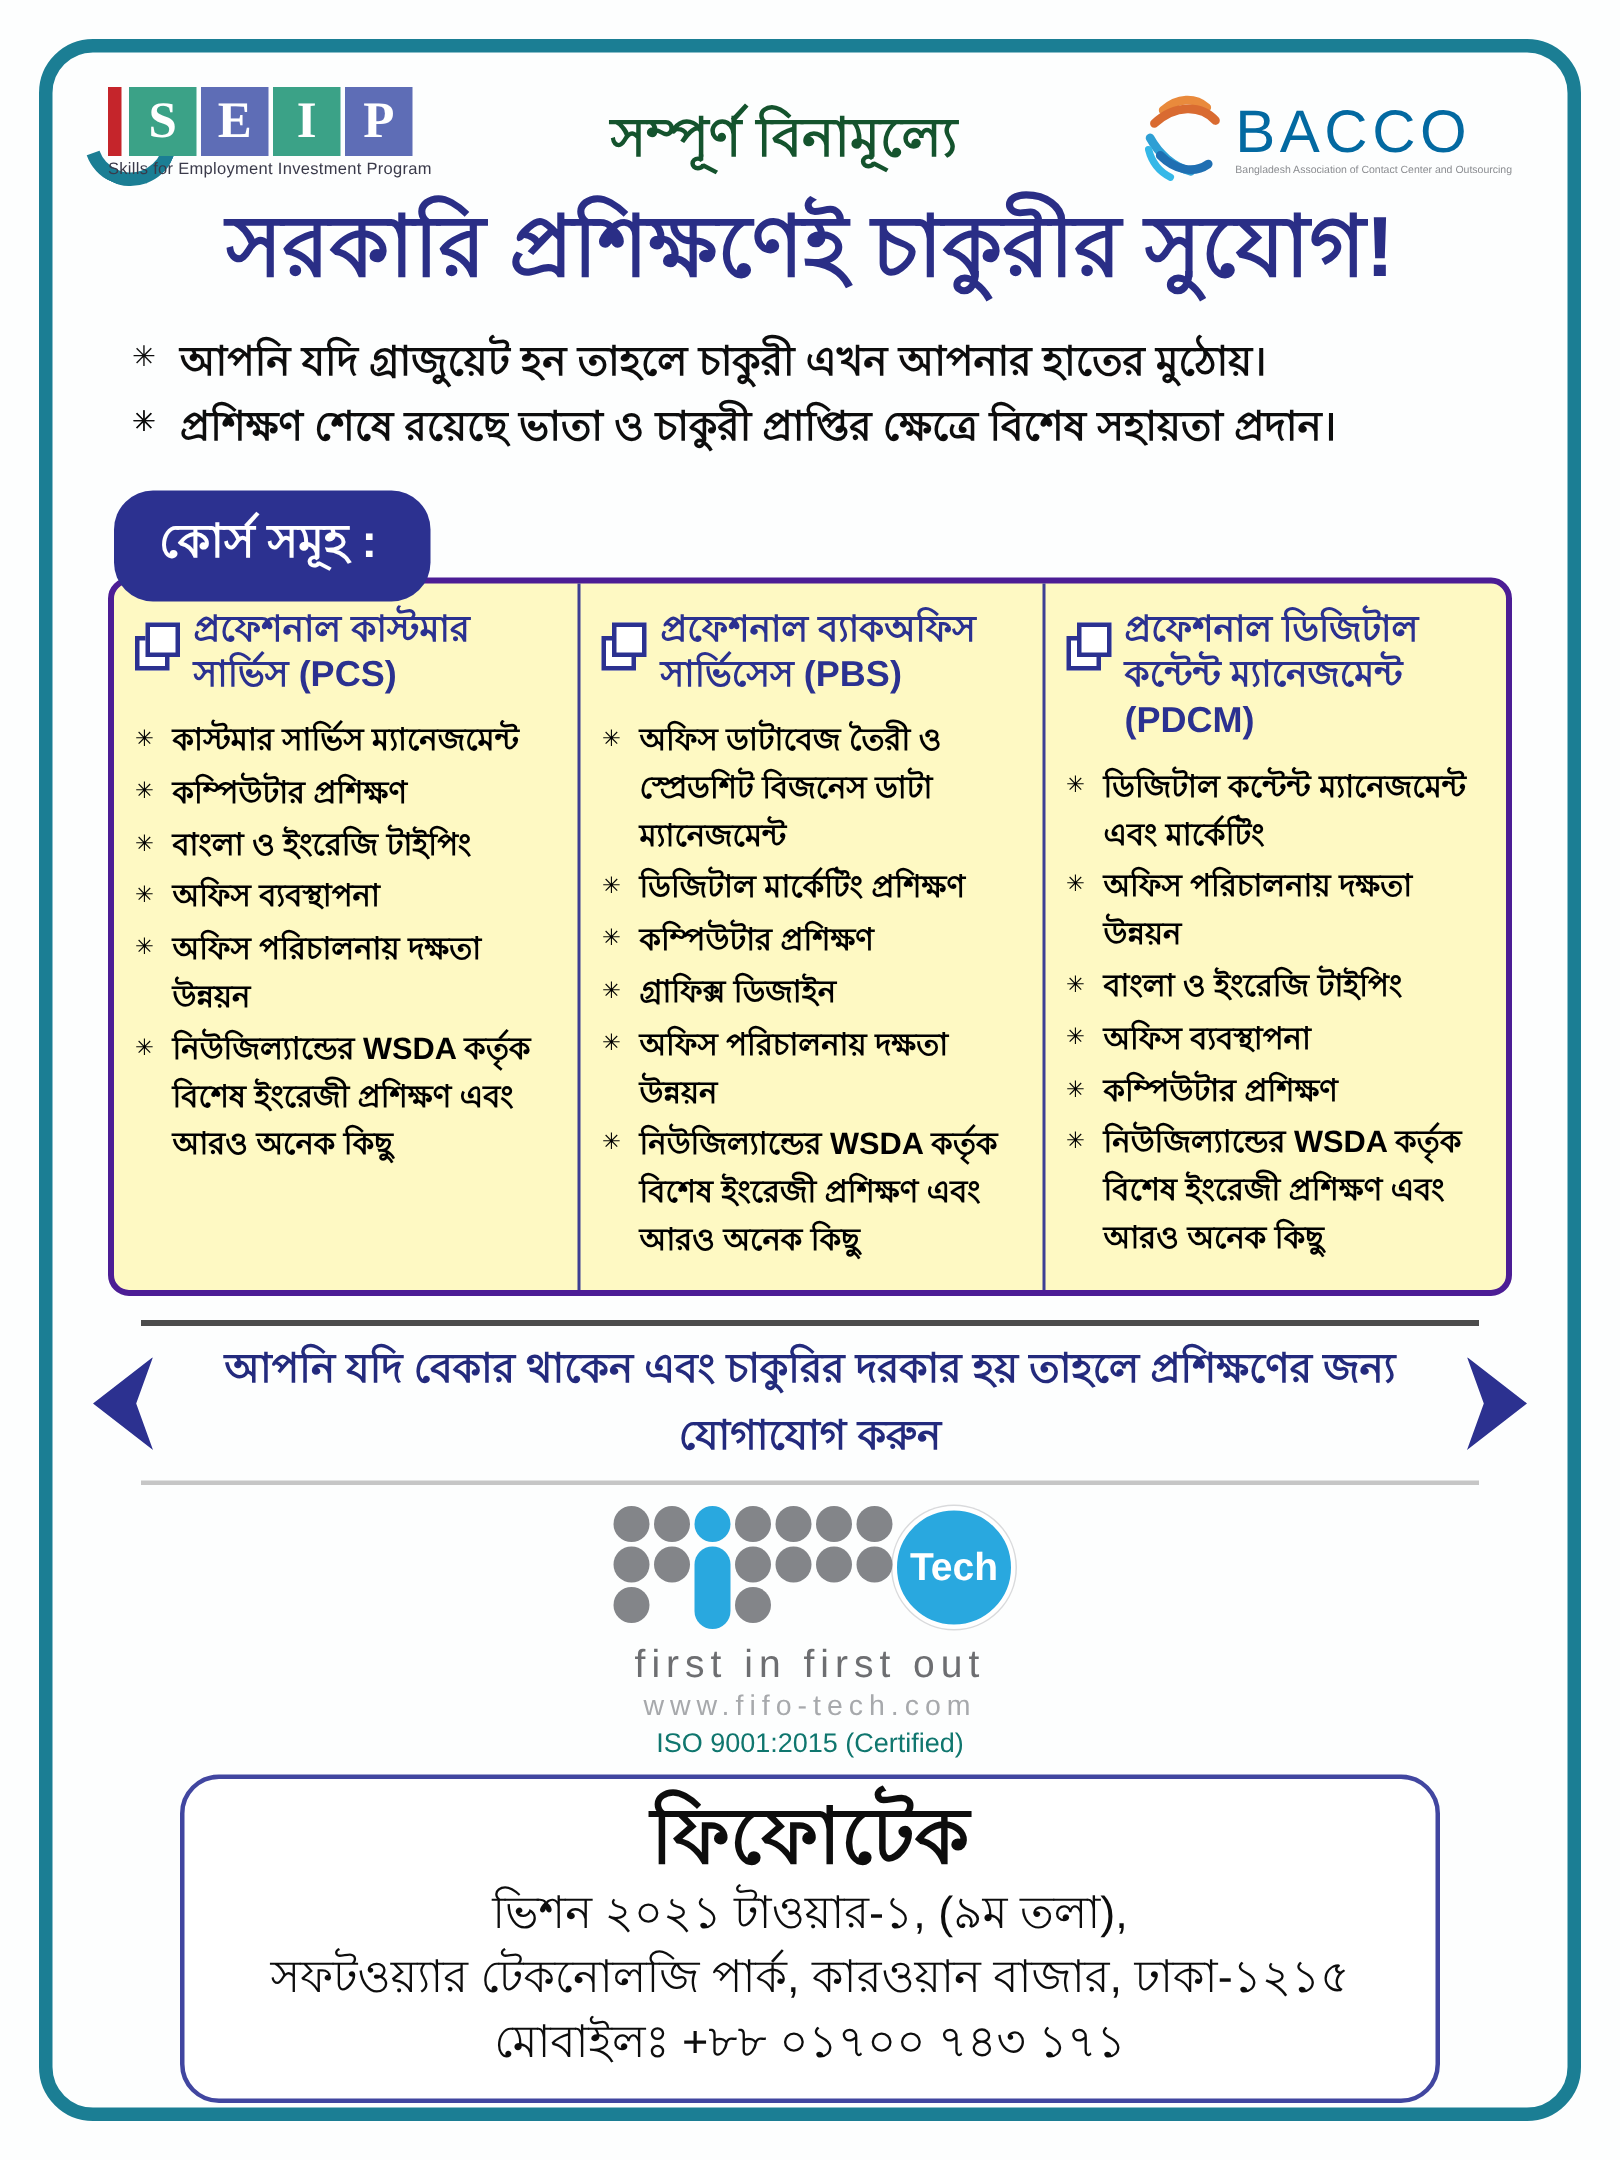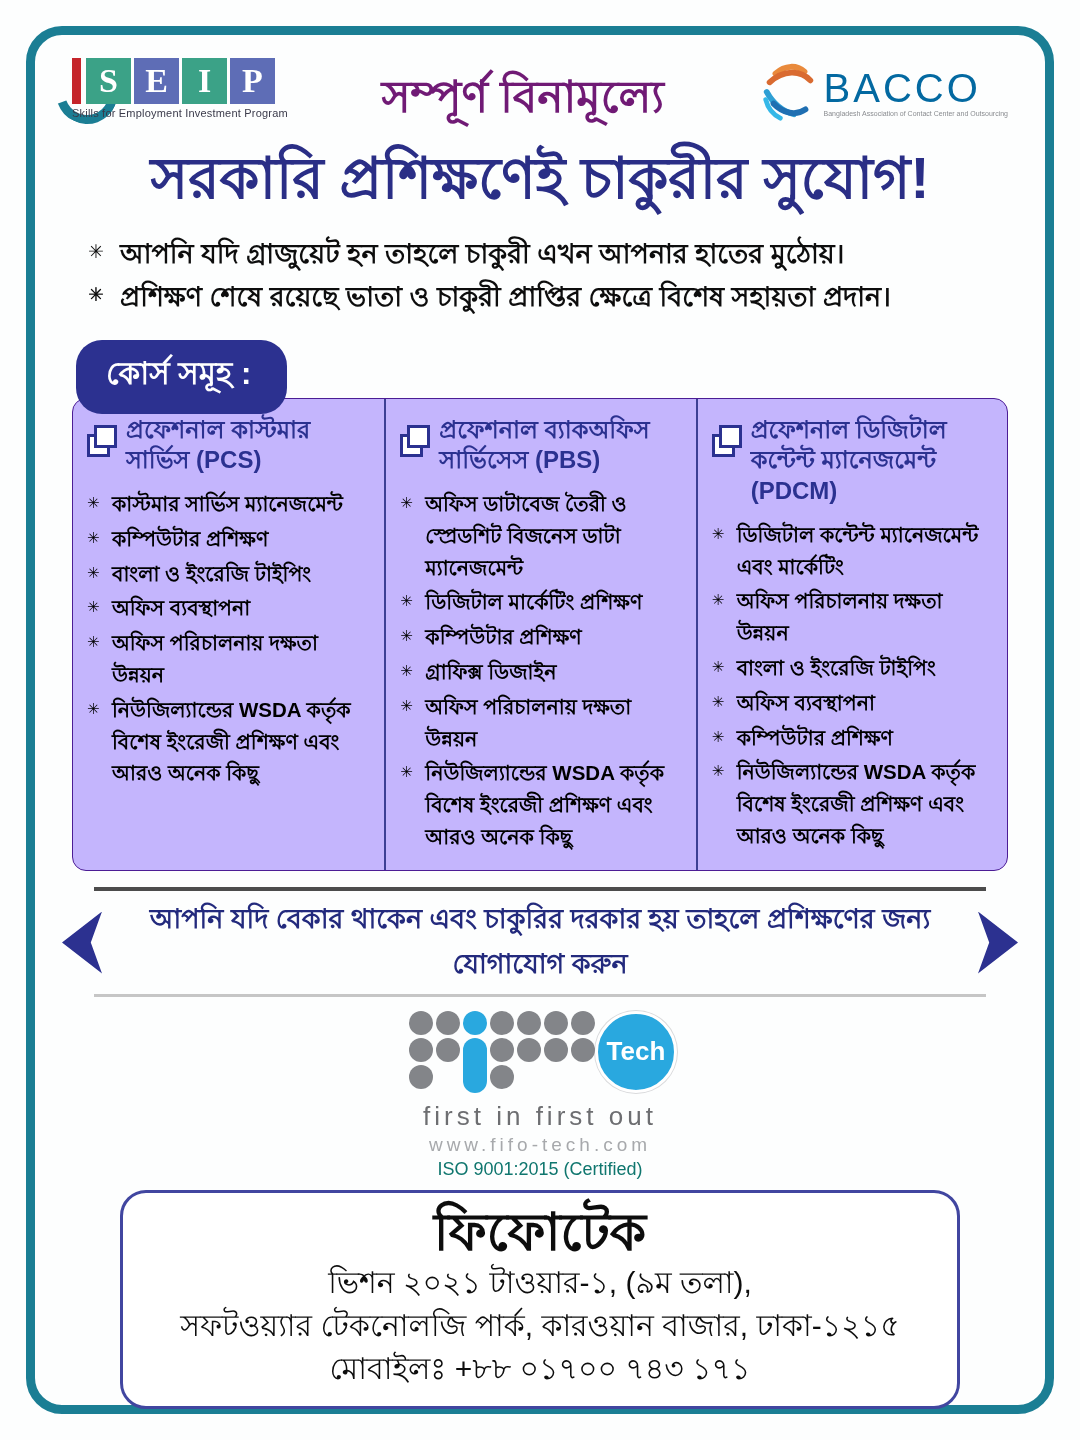--- a/index.html
+++ b/index.html
@@ -13,40 +13,40 @@
   
   .header{display:flex;align-items:flex-start;justify-content:space-between;}
   .seip{display:flex;align-items:stretch;}
   .seip-bar{width:9px;background:#c5252b;margin-right:5px;}
   .seip-boxes{display:flex;gap:3px;}
   .seip-letter{width:45px;height:46px;display:flex;align-items:center;justify-content:center;
         color:#fff;font-family:"Liberation Serif","DejaVu Serif",serif;font-weight:bold;font-size:34px;}
   .seip-green{background:#3ba287;}
   .seip-blue{background:#5e6db6;}
   .seip-tag{font-size:11px;color:#3a3a4a;margin-top:3px;letter-spacing:.2px;}
-  .free-text{font-size:44px;font-weight:bold;color:#701a75;margin-top:6px;white-space:nowrap;}
+  .free-text{font-size:36px;font-weight:bold;color:#14532d;margin-top:6px;white-space:nowrap;}
   .bacco{display:flex;align-items:flex-start;gap:4px;margin-top:2px;}
   .bacco-texts{display:flex;flex-direction:column;}
   .bacco-name{font-size:40px;color:#0369a1;letter-spacing:3px;font-weight:400;line-height:1;margin-top:8px;}
   .bacco-tag{font-size:7px;color:#8a8c90;margin-top:2px;white-space:nowrap;}
 
   
   .main-title{text-align:center;font-size:57px;font-weight:bold;color:#2a2e86;margin-top:10px;line-height:1.1;}
 
   
   .intro{margin:24px 0 0 16px;}
   .intro .bullet-row{position:relative;padding-left:32px;font-size:27px;font-weight:bold;color:#0d0d0d;
         line-height:1.52;margin-bottom:2px;}
   .bullet-mark{position:absolute;left:0;top:4px;font-size:19px;}
 
   
   .badge{position:relative;z-index:2;display:inline-block;margin:20px 0 -16px 4px;background:#2c3190;color:#fff;
         font-size:31px;font-weight:bold;padding:9px 36px 13px 30px;border-radius:26px;}
-  .courses-box{position:relative;z-index:1;border:1px solid #4c1d95;border-radius:14px;
-        display:grid;grid-template-columns:1fr 1fr 1fr;min-height:372px;background:#c4b5fd;}
+  .courses-box{position:relative;z-index:1;border:4px solid #4c1d95;border-radius:14px;
+        display:grid;grid-template-columns:1fr 1fr 1fr;min-height:372px;background:#fef9c3;}
   .course-col{padding:16px 12px 14px 14px;}
   .course-col + .course-col{border-left:2px solid #3d3f94;}
   .course-head{display:flex;gap:9px;align-items:flex-start;margin-bottom:12px;}
   .sq-icon{position:relative;width:30px;height:32px;flex:0 0 30px;margin-top:10px;}
   .sq-icon .sq1{position:absolute;left:0;bottom:0;width:17px;height:17px;border:3px solid #2b3190;background:#fff;}
   .sq-icon .sq2{position:absolute;right:0;top:0;width:17px;height:17px;border:3px solid #2b3190;background:#fff;}
   .course-title{font-size:24px;font-weight:bold;color:#2b3190;line-height:1.28;}
   .course-items .bullet-row{position:relative;padding-left:25px;font-size:20.5px;font-weight:bold;
         color:#000;line-height:1.55;margin-bottom:3px;}
   .course-items .bullet-mark{top:3px;font-size:15px;}

